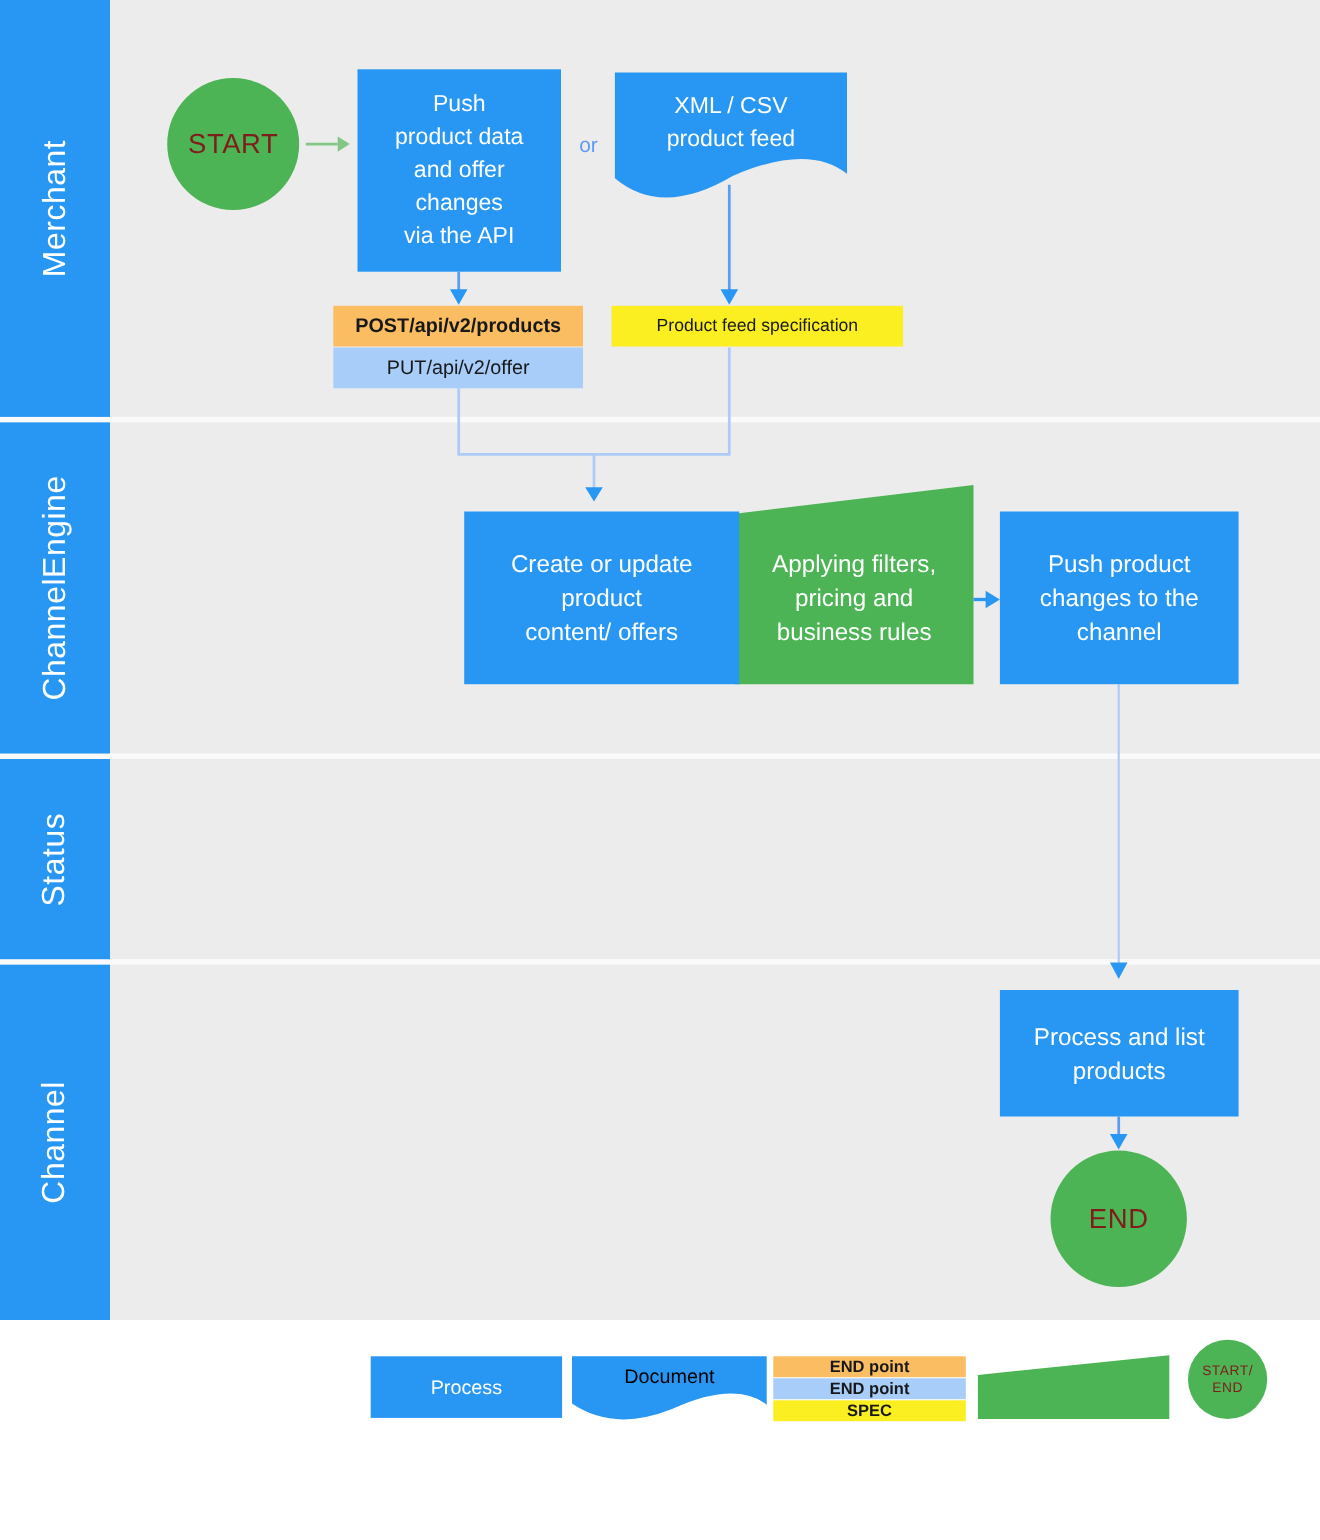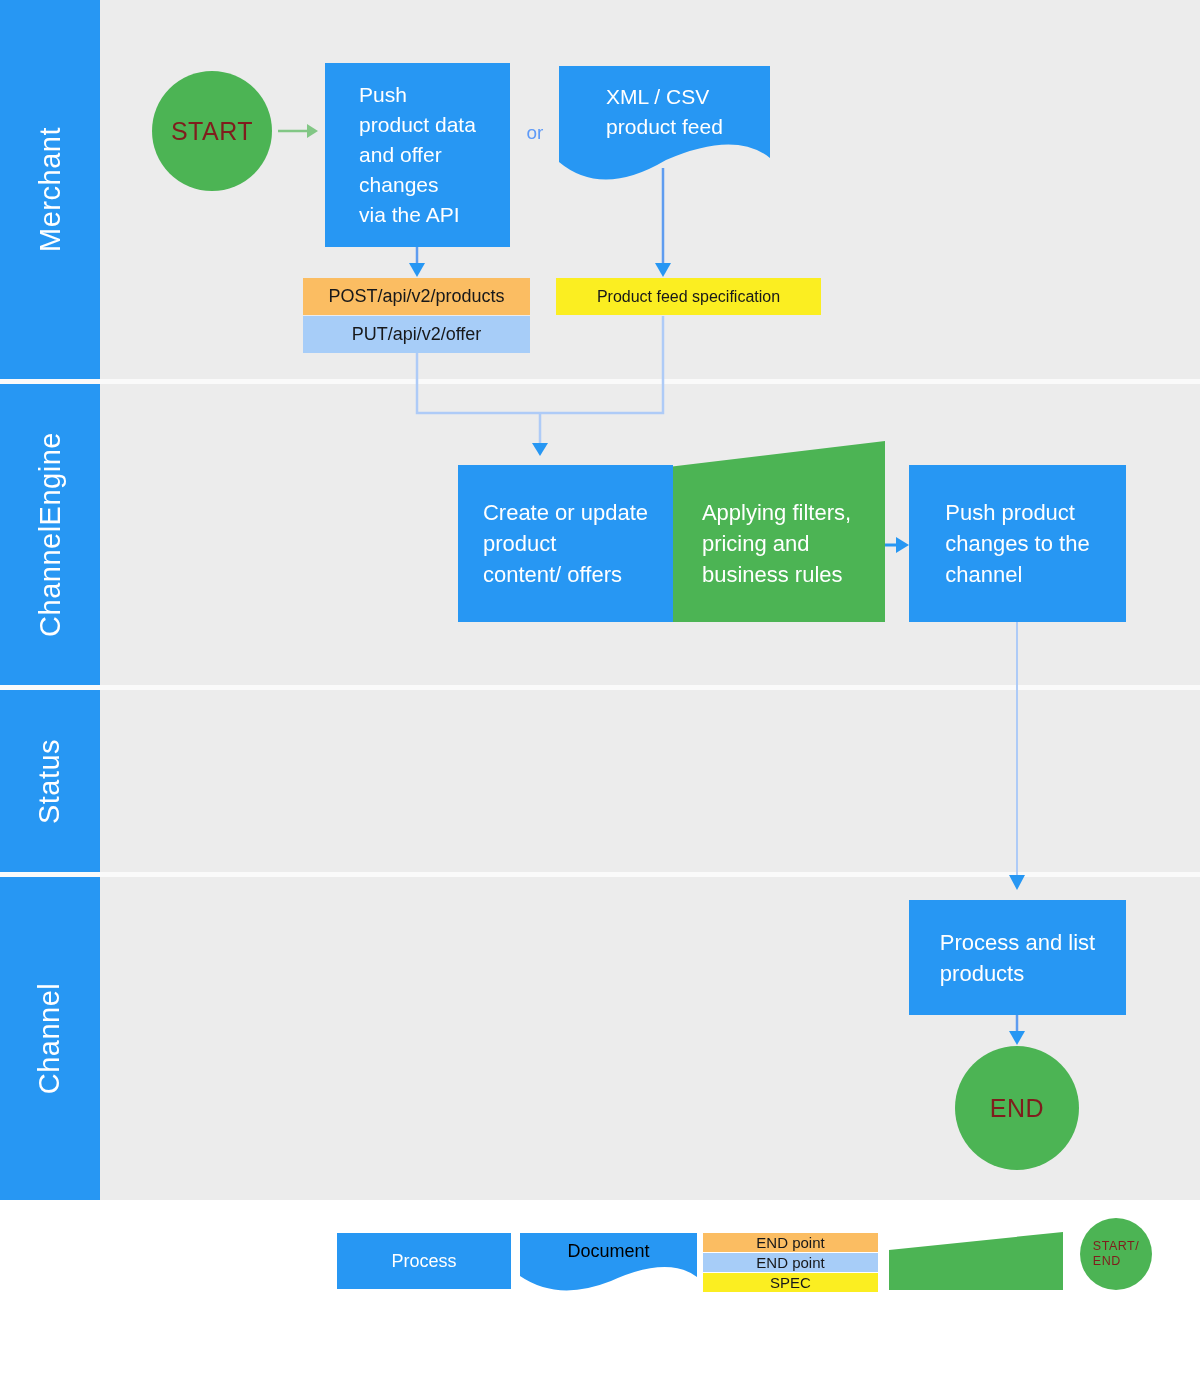--- a/index.html
+++ b/index.html
@@ -18,34 +18,34 @@
     --text-dark:#17181A;
   }
   html,body{margin:0;padding:0;background:#fff;}
   .stage{
     position:relative;width:1200px;height:1400px;background:#fff;
     font-family:"Liberation Sans",sans-serif;overflow:hidden;
   }
   .abs{position:absolute;}
   .node{
     position:absolute;display:flex;align-items:center;justify-content:center;
-    white-space:pre-line;box-sizing:border-box;
+    text-align:center;white-space:pre-line;box-sizing:border-box;
   }
   .blue-fill{background:var(--blue);}
   .green-fill{background:var(--green);}
   .boxtext{color:#fff;font-size:21px;line-height:30px;font-weight:500;}
   .boxtext-lg{color:#fff;font-size:22px;line-height:31px;font-weight:500;}
   .circle{border-radius:50%;color:#7f1d1d;font-weight:500;letter-spacing:.5px;}
   .bar{color:var(--text-dark);font-size:18px;font-weight:500;white-space:nowrap;}
   .lane{background:var(--blue);display:flex;align-items:center;justify-content:center;}
   .lane-label{
     transform:rotate(-90deg);white-space:nowrap;color:#fff;
     font-size:29px;font-weight:400;letter-spacing:.5px;
   }
-  .legend-bar{color:var(--text-dark);font-size:15px;font-weight:400;white-space:nowrap;}
+  .legend-bar{color:var(--text-dark);font-size:15px;font-weight:700;white-space:nowrap;}
   .svg-overlay{position:absolute;left:0;top:0;width:1200px;height:1400px;}
   .divider{position:absolute;left:0;width:1200px;height:5px;background:var(--divider);}
 </style>
 </head>
 <body>
 
 <div class="stage">
 
   <div class="abs" style="left:0;top:0;width:1200px;height:1200px;background:var(--bg-gray);"></div>
 
@@ -132,31 +132,31 @@
 
   <div class="node" style="left:514px;top:120px;width:42px;height:26px;color:var(--or-blue);font-size:19px;">
     <span>or</span>
   </div>
 
   <div class="node boxtext" style="left:559px;top:80px;width:211px;height:64px;">
     <span>XML / CSV
 product feed</span>
   </div>
 
-  <div class="node bar" style="left:303px;top:278px;width:227px;height:37px;background:var(--orange);">
+  <div class="node bar" style="left:303px;top:278px;width:227px;height:37px;background:var(--orange);font-weight:bold;">
     <span>POST/api/v2/products</span>
   </div>
   <div class="node bar" style="left:303px;top:316px;width:227px;height:37px;background:var(--light-blue);">
     <span>PUT/api/v2/offer</span>
   </div>
   <div class="node bar" style="left:556px;top:278px;width:265px;height:37px;background:var(--yellow);font-size:16px;font-weight:400;">
     <span>Product feed specification</span>
   </div>
 
-  <div class="node blue-fill boxtext-lg" style="left:422px;top:465px;width:215px;height:157px;margin-left:36px;">
+  <div class="node blue-fill boxtext-lg" style="left:422px;top:465px;width:250px;height:157px;">
     <span>Create or update
 product
 content/ offers</span>
   </div>
 
   <div class="node boxtext-lg" style="left:668px;top:495px;width:217px;height:96px;">
     <span>Applying filters,
 pricing and
 business rules</span>
   </div>

